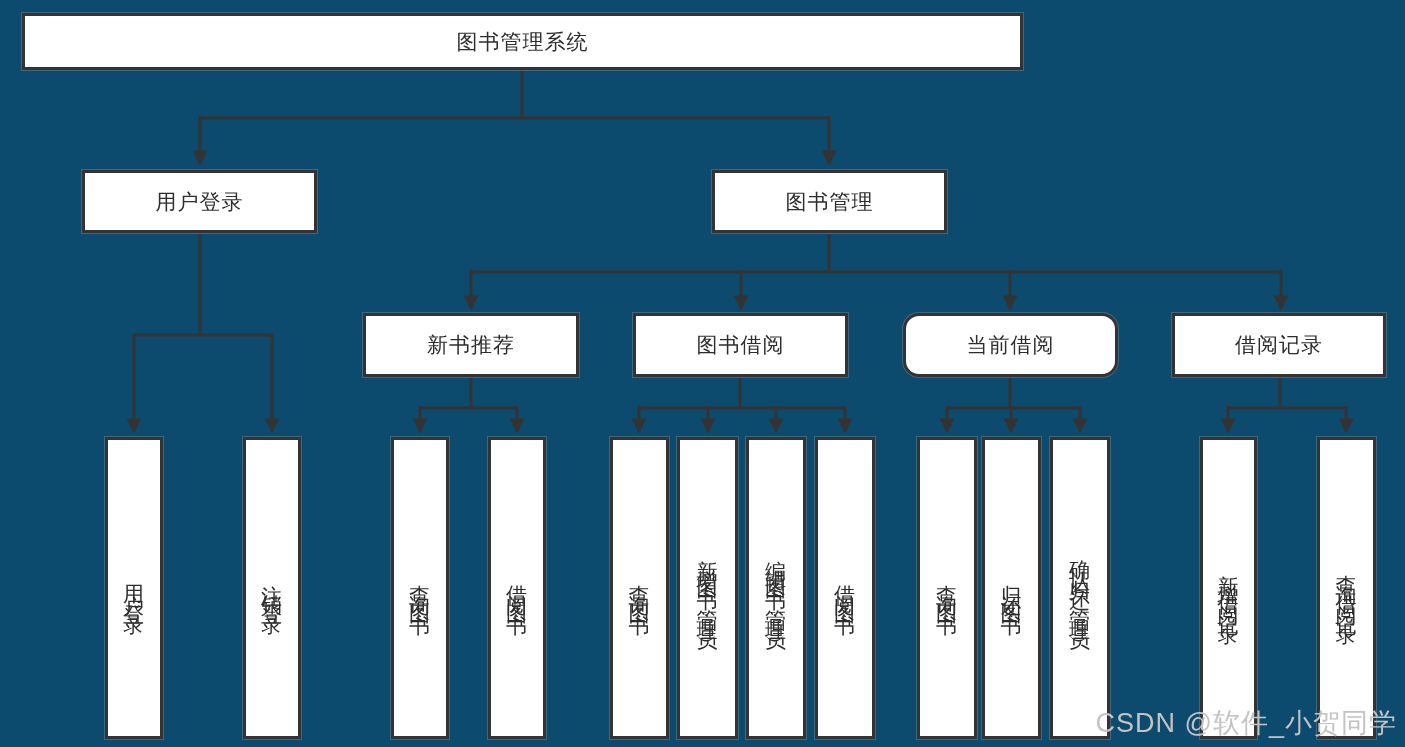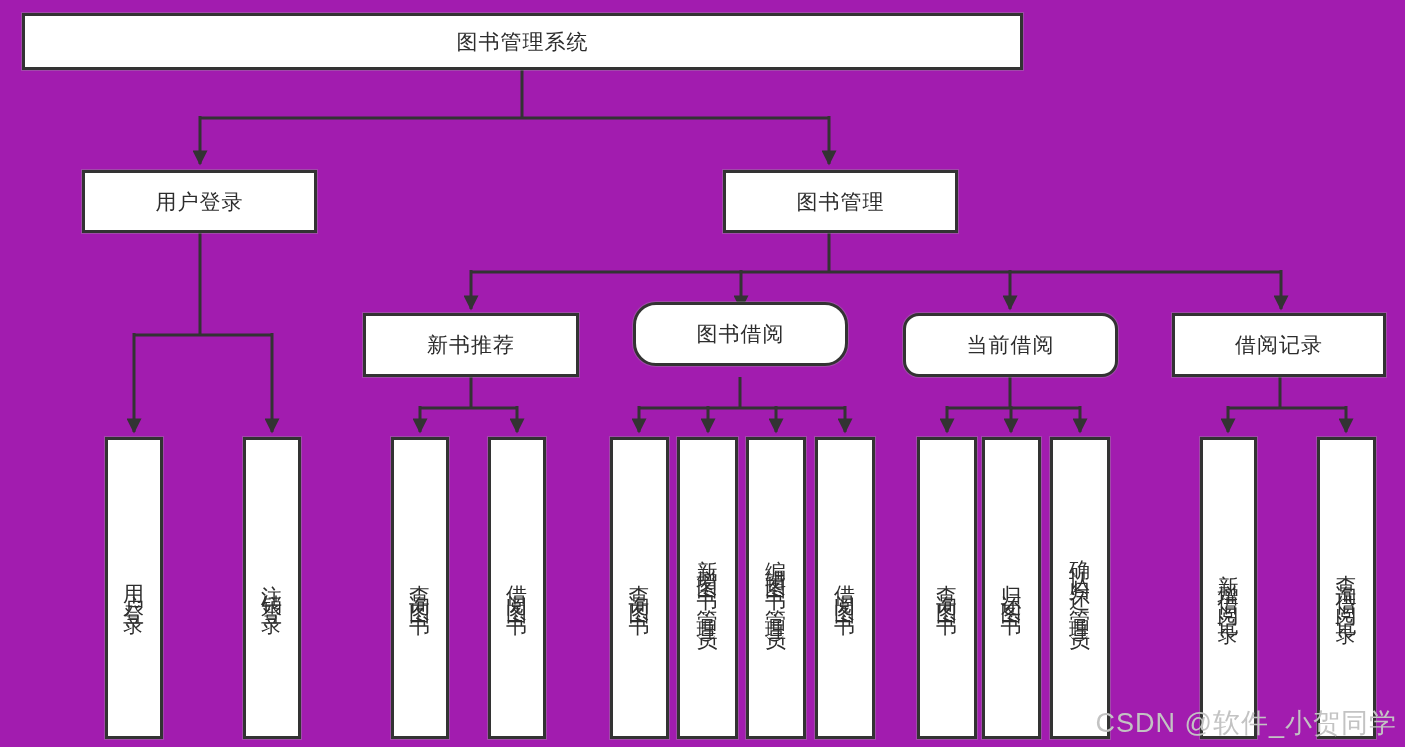--- a/index.html
+++ b/index.html
@@ -1,17 +1,17 @@
 <!DOCTYPE html>
 <html><head>
 <meta charset="utf-8">
 <style>
   html,body{margin:0;padding:0;background:#ffffff;}
   body{font-family:"Liberation Sans","DejaVu Sans",sans-serif;}
-  #stage{position:relative;width:1405px;height:747px;background:#a21caf;overflow:hidden;}
+  #stage{position:relative;width:1405px;height:747px;background:#0c4a6e;overflow:hidden;}
   #wires{position:absolute;left:0;top:0;z-index:0;}
   .box{
     position:absolute;
     box-sizing:border-box;
     background:#ffffff;
     border:3px solid #333333;
     display:flex;
     align-items:center;
     justify-content:center;
     color:#2d2d2d;
@@ -96,28 +96,28 @@
     </g>
   </svg>
 
   <div class="box" style="left:22px;top:13px;width:1001px;height:57px;">
     <span>图书管理系统</span>
   </div>
 
   <div class="box" style="left:82px;top:170px;width:235px;height:63px;">
     <span>用户登录</span>
   </div>
-  <div class="box" style="left:712px;top:170px;width:235px;height:63px;margin-left:11px;">
+  <div class="box" style="left:712px;top:170px;width:235px;height:63px;">
     <span>图书管理</span>
   </div>
 
   <div class="box" style="left:363px;top:313px;width:216px;height:64px;">
     <span>新书推荐</span>
   </div>
-  <div class="box" style="left:633px;top:302px;width:215px;height:64px;border-radius:23px;">
+  <div class="box" style="left:633px;top:313px;width:215px;height:64px;">
     <span>图书借阅</span>
   </div>
   <div class="box" style="left:903px;top:313px;width:215px;height:64px;border-radius:16px;">
     <span>当前借阅</span>
   </div>
   <div class="box" style="left:1172px;top:313px;width:214px;height:64px;font-family:Liberation Serif, serif;">
     <span>借阅记录</span>
   </div>
 
   <div class="box leaf" style="left:105px;width:58px;">

